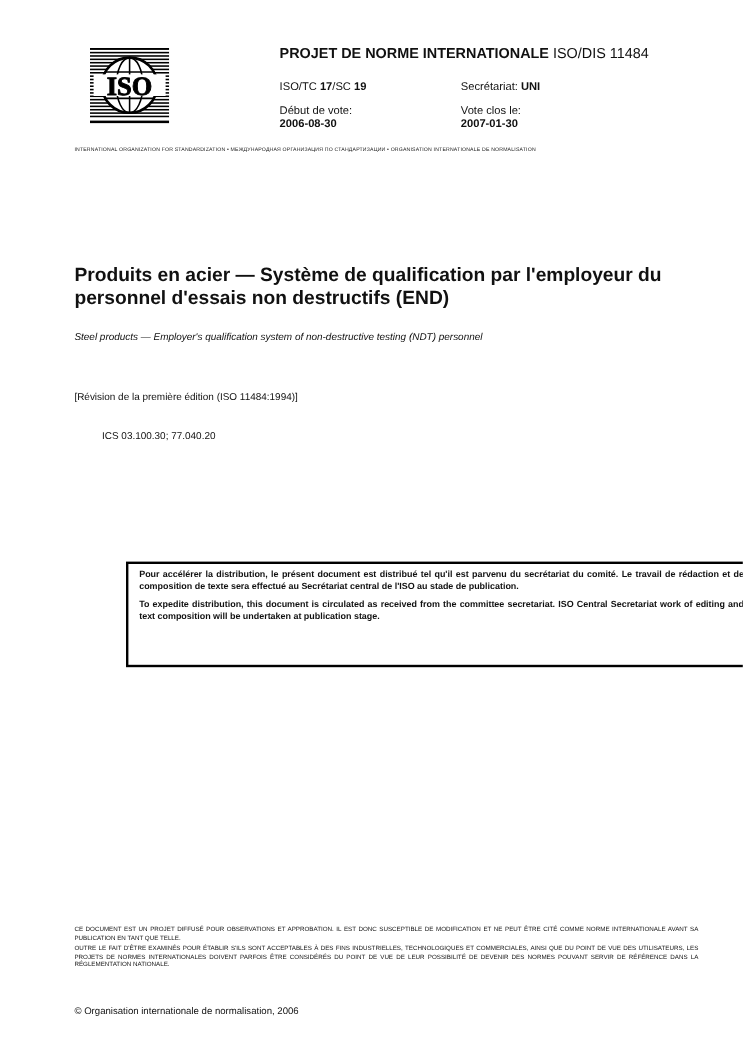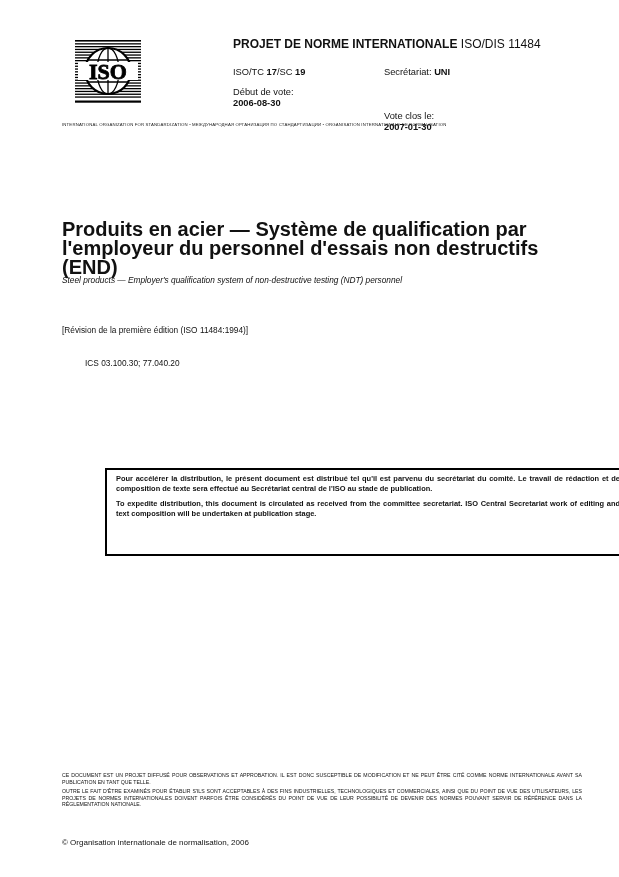--- a/index.html
+++ b/index.html
@@ -4,21 +4,21 @@
 <style>
   html, body { margin:0; padding:0; background:#ffffff; }
   body { width:619px; height:877px; position:relative; overflow:hidden;
          font-family:"Liberation Sans", sans-serif; color:#111; }
   .abs { position:absolute; }
   .logo { left:75px; top:40px; width:66px; height:80px; }
   .hdr-title { left:233px; top:37px; font-size:12px; white-space:nowrap; }
   .hdr-title b { font-weight:bold; }
   .hdr-meta { font-size:9.3px; line-height:11px; white-space:nowrap; }
   .orgline { left:62px; top:122px; font-size:4.3px; letter-spacing:0.15px; white-space:nowrap; color:#222; }
-  .main-title { left:62px; top:220px; width:530px; font-size:20px; font-weight:bold; line-height:19px; }
+  .main-title { left:62px; top:220px; width:530px; font-size:16px; font-weight:bold; line-height:19px; }
   .sub-title { left:62px; top:275px; font-size:8.3px; font-style:italic; white-space:nowrap; }
   .rev { left:62px; top:325px; font-size:8.3px; white-space:nowrap; }
   .ics { left:62px; top:358px; font-size:8.3px; white-space:nowrap;padding-left:23px; }
   .notice { left:105px; top:468px; width:526px; height:88px; box-sizing:border-box;
             border:2px solid #000; padding:4px 9px 0 9px; font-size:7.45px; font-weight:bold; line-height:10px; text-align:justify; }
   .notice p { margin:0 0 5px 0; }
   .foot { left:62px; width:520px; font-size:5.2px; line-height:6.7px; text-align:justify; color:#111; }
   .copyright { left:62px; top:838px; font-size:8px; white-space:nowrap; }
 </style>
 </head>
@@ -73,21 +73,21 @@
 
 <div class="abs hdr-meta" style="left:384px; top:67px;">
   <span>Secrétariat: </span><b>UNI</b>
 </div>
 
 <div class="abs hdr-meta" style="left:233px; top:87px;">
   <div>Début de vote:</div>
   <div style="font-weight:bold;">2006-08-30</div>
 </div>
 
-<div class="abs hdr-meta" style="left:384px; top:87px;margin-top:24px;">
+<div class="abs hdr-meta" style="left:384px; top:87px;">
   <div>Vote clos le:</div>
   <div style="font-weight:bold;">2007-01-30</div>
 </div>
 
 <div class="abs orgline">INTERNATIONAL ORGANIZATION FOR STANDARDIZATION • МЕЖДУНАРОДНАЯ ОРГАНИЗАЦИЯ ПО СТАНДАРТИЗАЦИИ • ORGANISATION INTERNATIONALE DE NORMALISATION</div>
 
 <div class="abs main-title">Produits en acier — Système de qualification par l'employeur du personnel d'essais non destructifs (END)</div>
 <div class="abs sub-title">Steel products — Employer's qualification system of non-destructive testing (NDT) personnel</div>
 <div class="abs rev">[Révision de la première édition (ISO 11484:1994)]</div>
 <div class="abs ics">ICS  03.100.30;  77.040.20</div>

